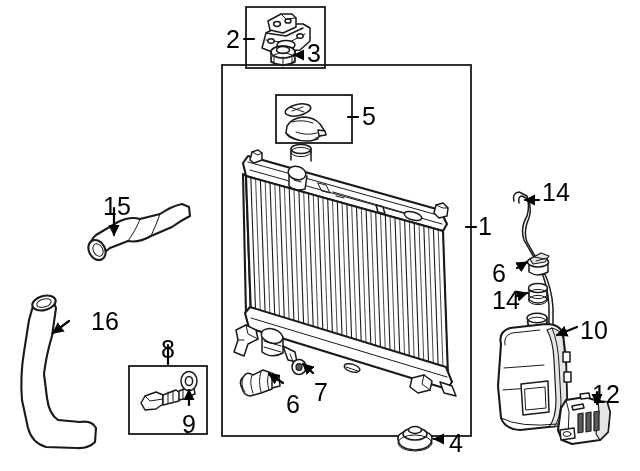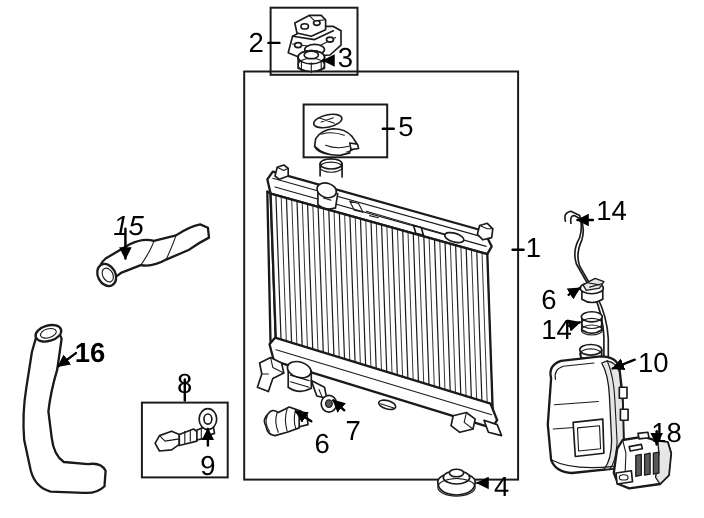--- a/index.html
+++ b/index.html
@@ -347,21 +347,21 @@
       <div class="lbl" style="left: 478px; top: 214px;">1</div>
       <div class="lbl" style="left: 226px; top: 27px;">2</div>
       <div class="lbl" style="left: 307px; top: 41px;">3</div>
       <div class="lbl" style="left: 449px; top: 431px;">4</div>
       <div class="lbl" style="left: 362px; top: 104px;">5</div>
       <div class="lbl" style="left: 286px; top: 392px;">6</div>
       <div class="lbl" style="left: 314px; top: 380px;">7</div>
       <div class="lbl" style="left: 161px; top: 337px;">8</div>
       <div class="lbl" style="left: 182px; top: 412px;">9</div>
       <div class="lbl" style="left: 580px; top: 318px;">10</div>
-      <div class="lbl" style="left: 592px; top: 382px;">18</div>
+      <div class="lbl" style="left: 592px; top: 382px;">12</div>
       <div class="lbl" style="left: 492px; top: 261px;">6</div>
       <div class="lbl" style="left: 492px; top: 288px;">14</div>
       <div class="lbl" style="left: 542px; top: 180px;">14</div>
-      <div class="lbl" style="left: 103px; top: 194px; font-style: italic;">15</div>
-      <div class="lbl" style="left: 68px; top: 309px; font-weight: bold;">16</div>
+      <div class="lbl" style="left: 103px; top: 194px;">15</div>
+      <div class="lbl" style="left: 91px; top: 309px;">16</div>
     </div>
 
 </div>
 
 </body></html>

